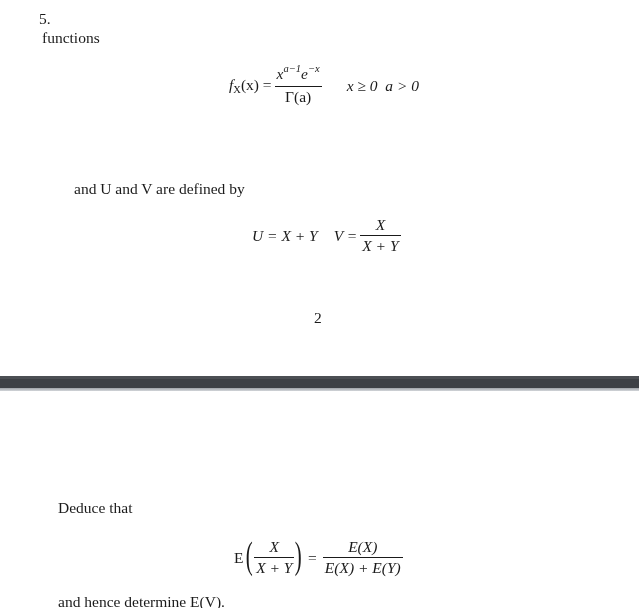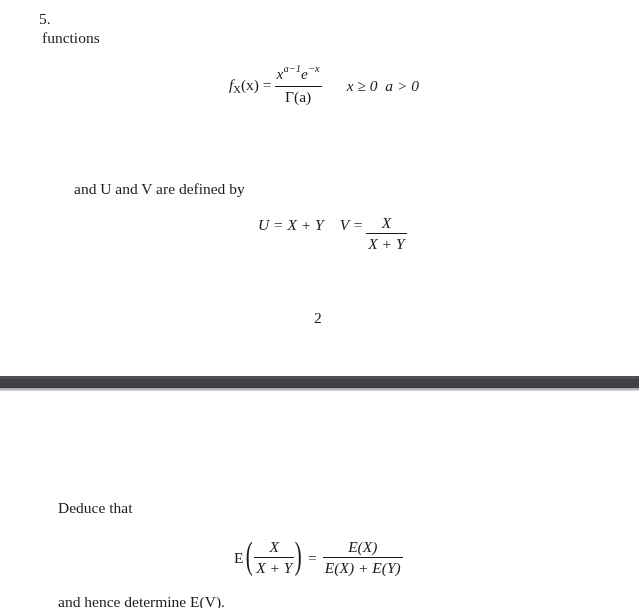--- a/index.html
+++ b/index.html
@@ -92,21 +92,21 @@
       <span class="bar"></span>
       <span class="den rm">Γ(a)</span>
     </span>
     <span style="display:inline-block; width:22px;"></span>
     <span style="white-space:pre;">x ≥ 0  a &gt; 0</span>
   </div>
 
 
   <div class="abs serif" style="left:74px; top:178px;">and U and V are defined by</div>
 
-  <div class="abs serif math" style="left:258px; top:214px; height:42px; display:flex; align-items:flex-start;">
+  <div class="abs serif math" style="left:252px; top:214px; height:42px; display:flex; align-items:center;">
     <span>U = X + Y</span>
     <span style="display:inline-block; width:16px;"></span>
     <span>V =</span>
     <span class="frac">
       <span class="num">X</span>
       <span class="bar"></span>
       <span class="den">X + Y</span>
     </span>
   </div>
 

